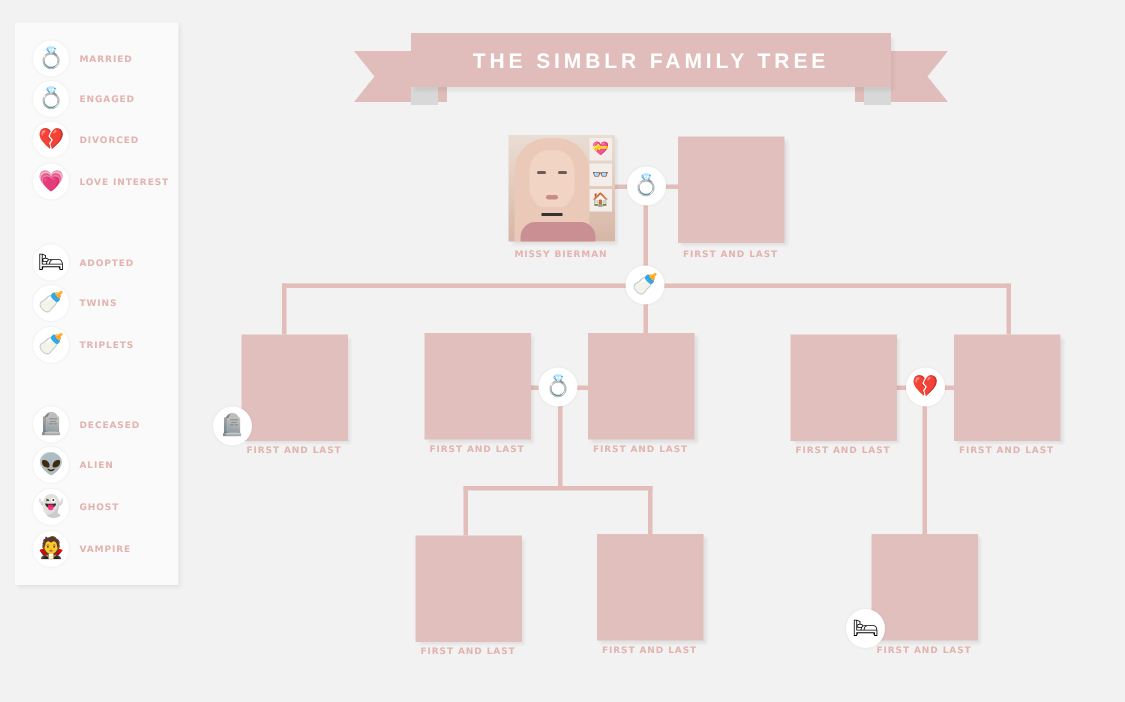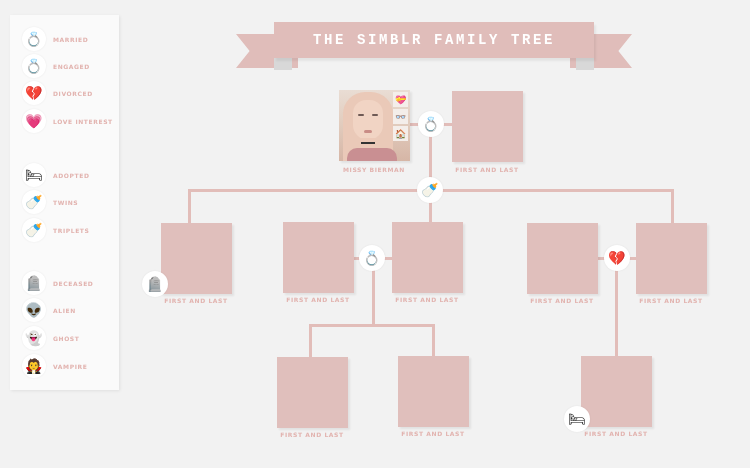--- a/index.html
+++ b/index.html
@@ -11,21 +11,21 @@
   .legend-icon { width: 24px; height: 24px; border-radius: 50%; background: #fff; box-shadow: 0 0 2px rgba(0,0,0,0.08); display: flex; align-items: center; justify-content: center; font-size: 14px; line-height: 1; }
   .legend-label { margin-left: 7px; font-size: 6px; letter-spacing: 0.6px; color: #e2b3af; font-weight: bold; white-space: nowrap; }
 
   .banner { position: absolute; left: 236px; top: 22px; width: 396px; height: 50px; }
   .banner .tail { position: absolute; top: 12px; width: 62px; height: 34px; background: #e0bdba; }
   .banner .tail.left { left: 0; clip-path: polygon(0 0, 100% 0, 100% 100%, 0 100%, 22% 50%); }
   .banner .tail.right { right: 0; clip-path: polygon(0 0, 100% 0, 78% 50%, 100% 100%, 0 100%); }
   .banner .fold-l { position: absolute; left: 38px; top: 36px; width: 18px; height: 12px; background: #d8d8d8; }
   .banner .fold-r { position: absolute; right: 38px; top: 36px; width: 18px; height: 12px; background: #d8d8d8; }
   .banner .band { position: absolute; left: 38px; top: 0; width: 320px; height: 36px; background: #e0bdba; box-shadow: 2px 3px 2px rgba(0,0,0,0.06); display: flex; align-items: center; justify-content: center; }
-  .banner .title { color: #ffffff; font-family: Liberation Mono, monospace; font-weight: bold; font-size: 14px; letter-spacing: 2.6px; }
+  .banner .title { color: #ffffff; font-family: Liberation Sans, sans-serif; font-weight: bold; font-size: 14px; letter-spacing: 2.6px; }
 
   .line { position: absolute; background: #e2bdb9; }
   .box { position: absolute; width: 71px; height: 71px; background: #e0bfbc; box-shadow: 2px 2px 2px rgba(0,0,0,0.07); }
   .name { position: absolute; width: 100px; text-align: center; font-size: 6px; letter-spacing: 0.6px; color: #e2b3af; font-weight: bold; white-space: nowrap; }
   .badge { position: absolute; width: 26px; height: 26px; border-radius: 50%; background: #fff; box-shadow: 0 0 2px rgba(0,0,0,0.08); display: flex; align-items: center; justify-content: center; font-size: 14px; line-height: 1; }
 
   .photo { position: absolute; left: 339px; top: 90px; width: 71px; height: 71px; background: linear-gradient(180deg, #e9ddd4 0%, #e3cfc1 40%, #d6b6a6 100%); overflow: hidden; box-shadow: 2px 2px 2px rgba(0,0,0,0.07); }
   .photo .hair { position: absolute; left: 4px; top: 2px; width: 50px; height: 72px; background: #eac9b8; border-radius: 22px 22px 4px 4px; }
   .photo .face { position: absolute; left: 14px; top: 10px; width: 30px; height: 40px; background: #f1d4c4; border-radius: 14px 14px 16px 16px; }
   .photo .eye { position: absolute; top: 24px; width: 6px; height: 2px; background: #6e5a55; border-radius: 1px; }

